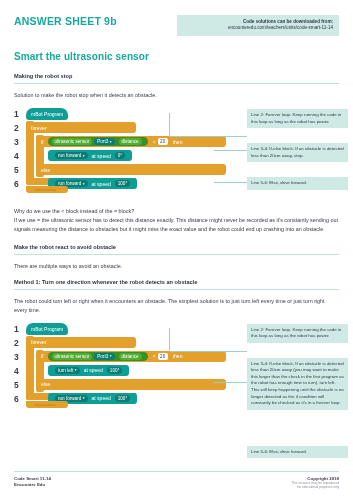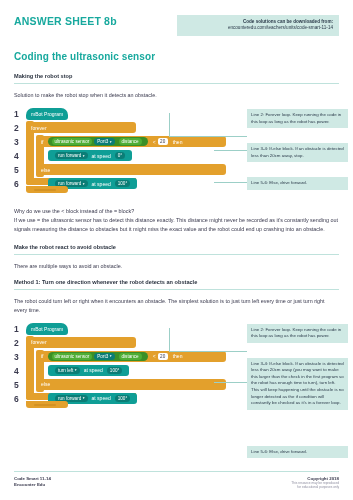--- a/index.html
+++ b/index.html
@@ -61,28 +61,28 @@
   .f-right{text-align:right;}
   .f-cr{font-size:4.4px;font-weight:bold;color:#3b3b4f;}
   .f-sm{font-size:3.2px;color:#8e8ea0;line-height:1.45;}
 </style>
 </head>
 <body>
 
 <div class="page">
 
   <div class="hdr">
-    <div class="sheet-title">ANSWER SHEET 8b</div>
+    <div class="sheet-title">ANSWER SHEET 9b</div>
     <div class="dl-box">
       <div class="dl-line1">Code solutions can be downloaded from:</div>
       <div class="dl-line2">encounteredu.com/teachers/units/code-smart-11-14</div>
     </div>
   </div>
 
-  <div class="subtitle">Coding the ultrasonic sensor</div>
+  <div class="subtitle">Smart the ultrasonic sensor</div>
 
   <div class="sec-h">Making the robot stop</div>
   <div class="rule"></div>
   <div class="para">Solution to make the robot stop when it detects an obstacle.</div>
 
   <div class="codewrap" style="height:92px;">
 
     <div class="cbody" style="left:12px;top:14px;width:8px;height:64px;"></div>
     <div class="cbody" style="left:12px;top:71px;width:110px;height:7px;border-radius:0 0 3px 3px;"></div>
     <div class="cbody" style="left:22px;top:28px;width:8px;height:42px;"></div>

